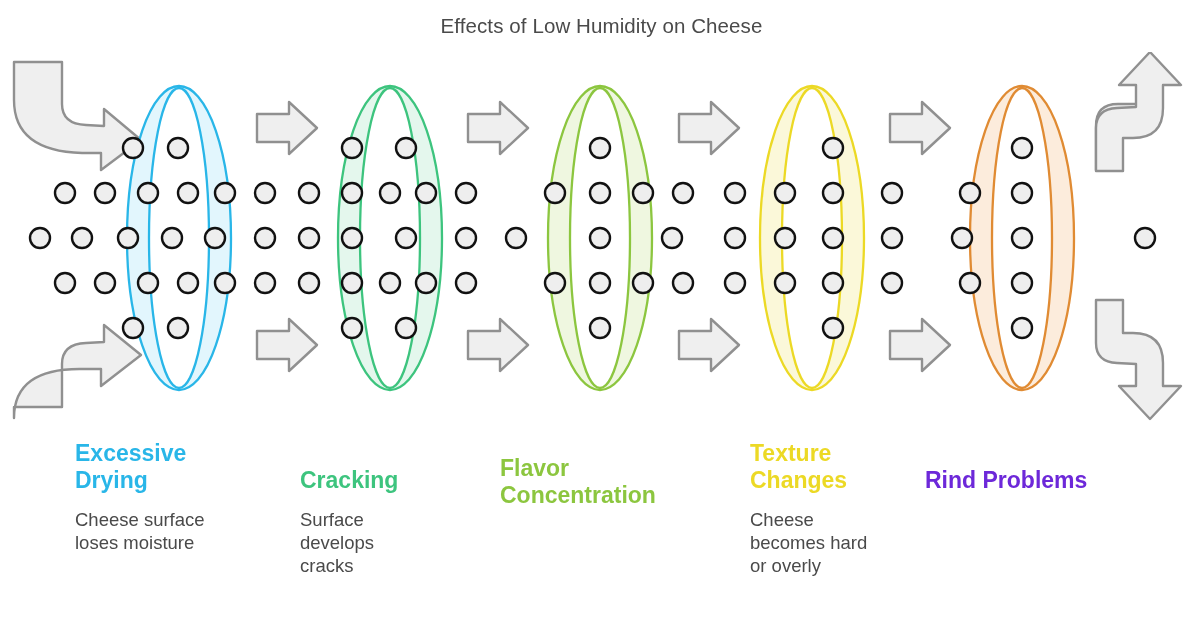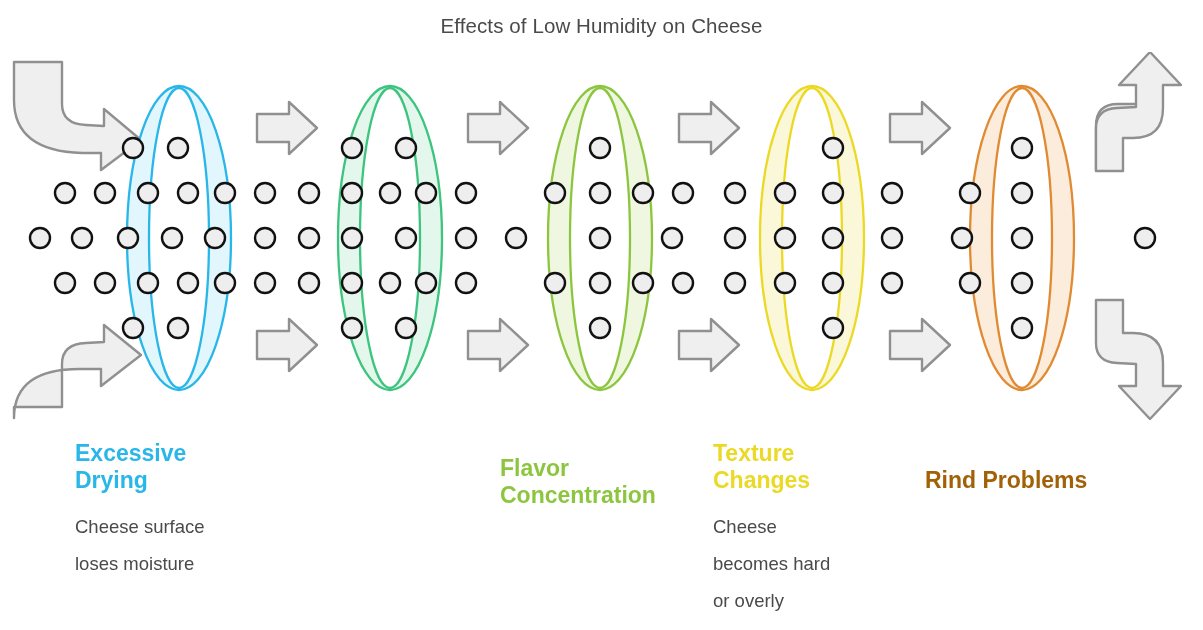--- a/index.html
+++ b/index.html
@@ -39,21 +39,21 @@
     font-size:23px;
     font-weight:bold;
     line-height:27px;
     white-space:pre-line;
   }
   .col .bd{
     margin-top:14px;
     font-size:18.5px;
     color:#4a4a4a;
     text-align:left;
-    line-height:37px;
+    line-height:23px;
     white-space:pre-line;
     font-weight:400;
   }
   .col.low .hd{padding-top:27px;}
 </style>
 </head>
 <body>
 
 <div id="stage">
 
@@ -243,29 +243,35 @@
       </g>
   </svg>
 
   <div id="captions">
       <div class="col" style="left: 75px; width: 205px;">
         <div class="hd" style="color: rgb(41, 182, 232);">Excessive
 Drying</div>
         <div class="bd">Cheese surface
 loses moisture</div>
       </div>
+      <div class="col low" style="left: 300px; width: 185px;">
+        <div class="hd" style="color: rgb(61, 196, 126);">Cracking</div>
+        <div class="bd">Surface
+develops
+cracks</div>
+      </div>
       <div class="col" style="left: 500px; width: 200px;">
         <div class="hd" style="color: rgb(140, 198, 63); margin-top: 15px;">Flavor
 Concentration</div>
       </div>
-      <div class="col" style="left: 713px; width: 195px;">
+      <div class="col" style="left: 750px; width: 195px;">
         <div class="hd" style="color: rgb(236, 217, 37);">Texture
 Changes</div>
         <div class="bd">Cheese
 becomes hard
 or overly</div>
       </div>
       <div class="col low" style="left: 925px; width: 200px;">
-        <div class="hd" style="color: #a16207;">Rind Problems</div>
+        <div class="hd" style="color: #6d28d9;">Rind Problems</div>
       </div>
     </div>
 
 </div>
 
 </body></html>

